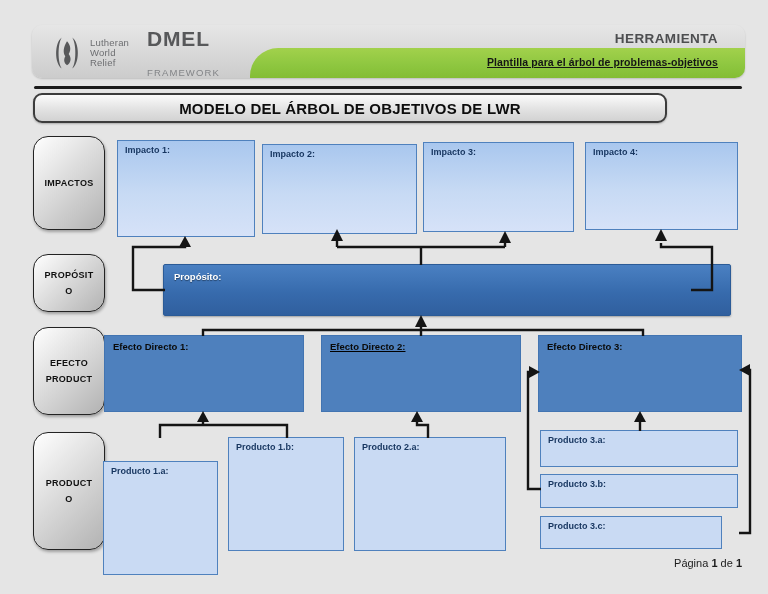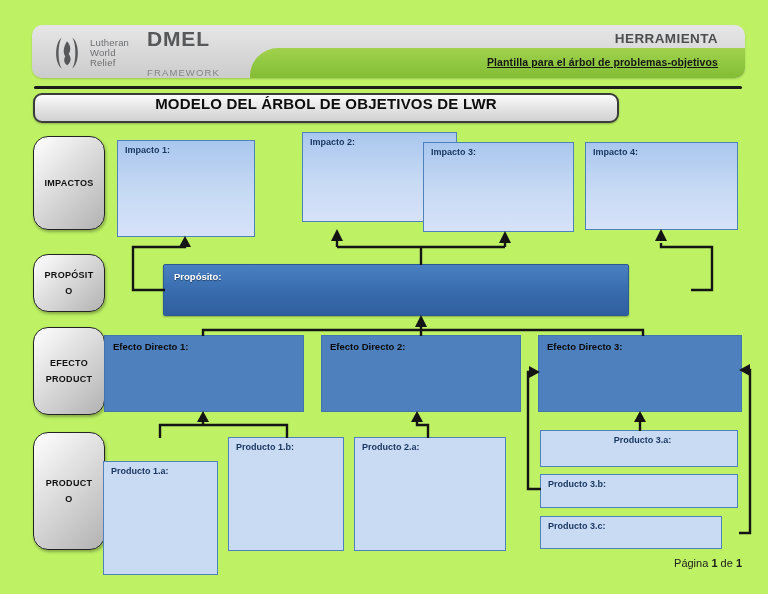--- a/index.html
+++ b/index.html
@@ -1,19 +1,19 @@
 <!DOCTYPE html>
 <html><head>
 <meta charset="utf-8">
 <style>
   * { margin:0; padding:0; box-sizing:border-box; }
   html,body { background:#fff; }
   body { font-family:"Liberation Sans", sans-serif; }
   #page {
-    position:relative; width:768px; height:594px; background:#bef264;
+    position:relative; width:768px; height:594px; background:#e5e5e5;
     overflow:hidden;
   }
   .abs { position:absolute; }
 
   
   .header-bar {
     left:32px; top:25px; width:713px; height:53px;
     background:linear-gradient(180deg,#e6e6e6,#d4d4d4 70%,#cccccc);
     border-radius:10px;
     box-shadow:0 1px 2px rgba(0,0,0,.18);
@@ -43,24 +43,24 @@
   .plantilla-link {
     right:27px; top:8px; font-size:10.5px; font-weight:bold; color:#151515;
     text-decoration:underline; letter-spacing:.1px; cursor:pointer;
   }
   .black-rule {
     left:34px; top:86px; width:708px; height:2.5px; background:#1b1b1b; border-radius:2px;
   }
 
   
   .title-bar {
-    left:33px; top:93px; width:586px; height:30px;
+    left:33px; top:93px; width:634px; height:30px;
     background:linear-gradient(180deg,#fbfbfb,#e2e2e2 55%,#d2d2d2);
     border:2px solid #3c3c3c; border-radius:9px;
-    display:flex; justify-content:center;
+    display:flex; align-items:center; justify-content:center;
     box-shadow:0 1px 2px rgba(0,0,0,.25);
   }
   .title-text { font-size:15px; font-weight:bold; color:#0d0d0d; letter-spacing:.2px; }
 
   
   .graylbl {
     left:33px; width:72px;
     background:linear-gradient(135deg,#ffffff 0%,#e0e0e0 40%,#b2b2b2 100%);
     border:1.8px solid #232323; border-radius:15px;
     display:flex; align-items:center; justify-content:center; text-align:center;
@@ -148,54 +148,54 @@
   <div class="abs graylbl" style="top:432px;height:118px;">
     <div>
         <div>PRODUCT</div>
         <div>O</div>
       </div>
   </div>
 
   <div class="abs impacto" style="left:117px;top:140px;width:138px;height:97px;">
     <div class="lbl-blue">Impacto 1:</div>
   </div>
-  <div class="abs impacto" style="left:262px;top:132px;width:155px;height:90px;margin-left:40px;">
+  <div class="abs impacto" style="left:262px;top:144px;width:155px;height:90px;">
     <div class="lbl-blue">Impacto 2:</div>
   </div>
   <div class="abs impacto" style="left:423px;top:142px;width:151px;height:90px;">
     <div class="lbl-blue">Impacto 3:</div>
   </div>
   <div class="abs impacto" style="left:585px;top:142px;width:153px;height:88px;">
     <div class="lbl-blue">Impacto 4:</div>
   </div>
 
-  <div class="abs proposito-box" style="left:163px;top:264px;width:466px;height:52px;">
+  <div class="abs proposito-box" style="left:163px;top:264px;width:568px;height:52px;">
     <div class="lbl-white">Propósito:</div>
   </div>
 
   <div class="abs ed" style="left:104px;top:335px;width:200px;height:77px;">
     <div class="lbl-black">Efecto Directo 1:</div>
   </div>
-  <div class="abs ed" style="left:321px;top:335px;width:200px;height:77px;">
+  <div class="abs ed" style="left:321px;top:335px;width:200px;height:77px;text-decoration:underline;">
     <div class="lbl-black">Efecto Directo 2:</div>
   </div>
   <div class="abs ed" style="left:538px;top:335px;width:204px;height:77px;">
     <div class="lbl-black">Efecto Directo 3:</div>
   </div>
 
   <div class="abs producto" style="left:103px;top:437px;width:115px;height:114px;margin-top:24px;">
     <div class="lbl-blue">Producto 1.a:</div>
   </div>
   <div class="abs producto" style="left:228px;top:437px;width:116px;height:114px;">
     <div class="lbl-blue">Producto 1.b:</div>
   </div>
   <div class="abs producto" style="left:354px;top:437px;width:152px;height:114px;">
     <div class="lbl-blue">Producto 2.a:</div>
   </div>
-  <div class="abs producto" style="left:540px;top:430px;width:198px;height:37px;text-align:center;">
+  <div class="abs producto" style="left:540px;top:430px;width:198px;height:37px;">
     <div class="lbl-blue">Producto 3.a:</div>
   </div>
   <div class="abs producto" style="left:540px;top:474px;width:198px;height:34px;">
     <div class="lbl-blue">Producto 3.b:</div>
   </div>
   <div class="abs producto" style="left:540px;top:516px;width:182px;height:33px;">
     <div class="lbl-blue">Producto 3.c:</div>
   </div>
 
   <svg id="connectors" class="abs" viewBox="0 0 768 594">

